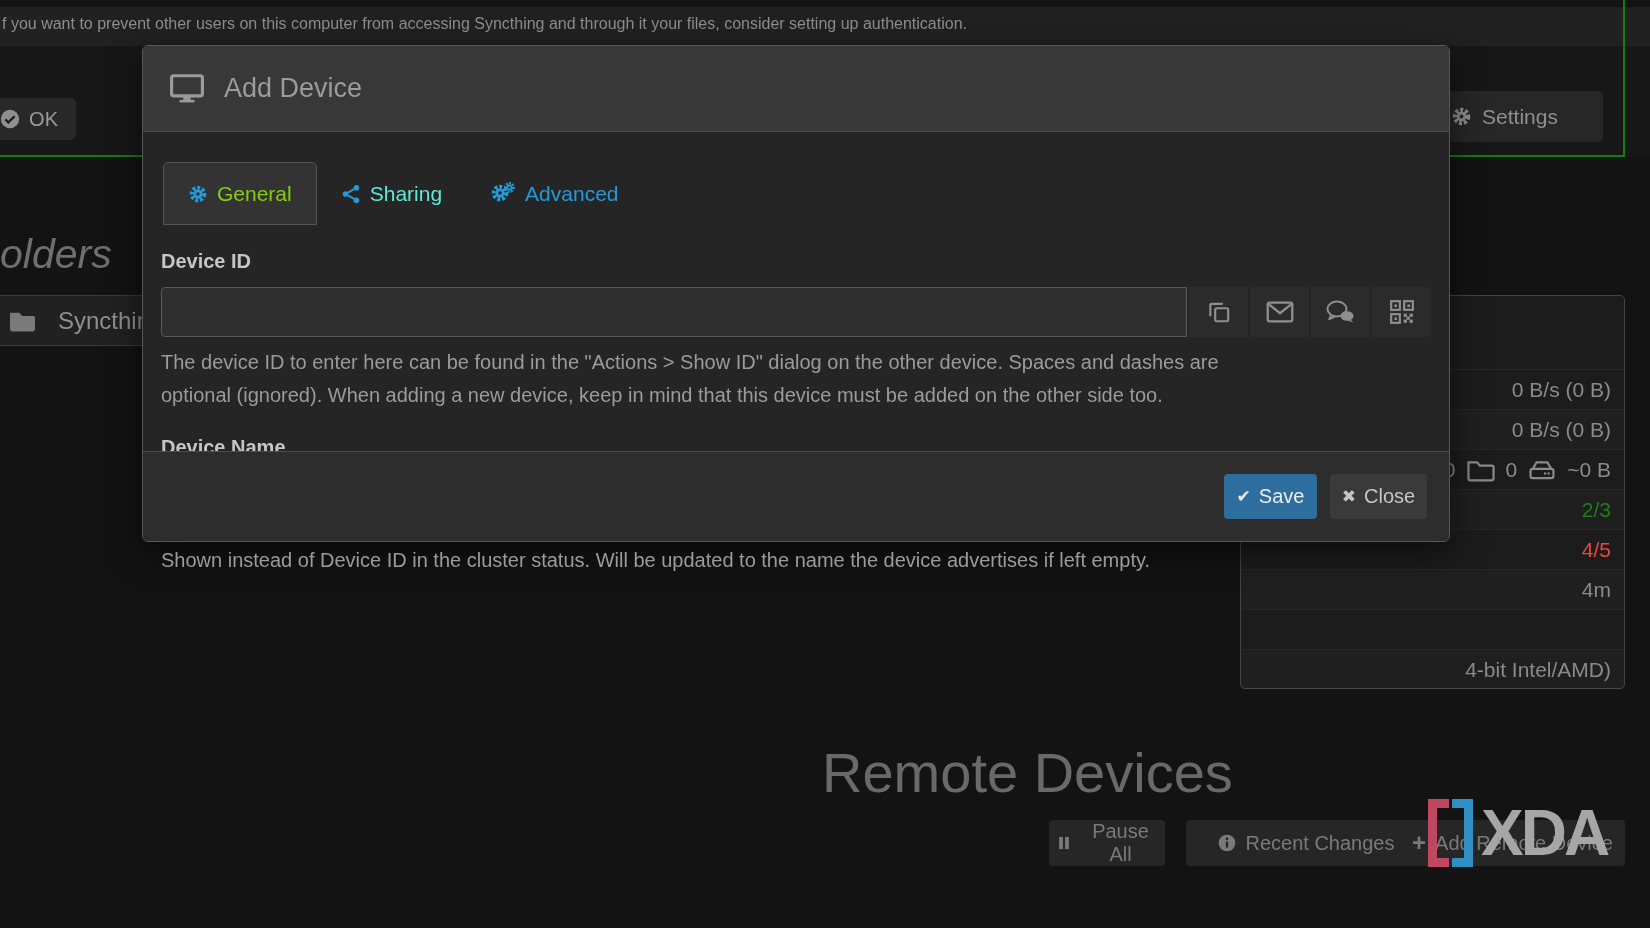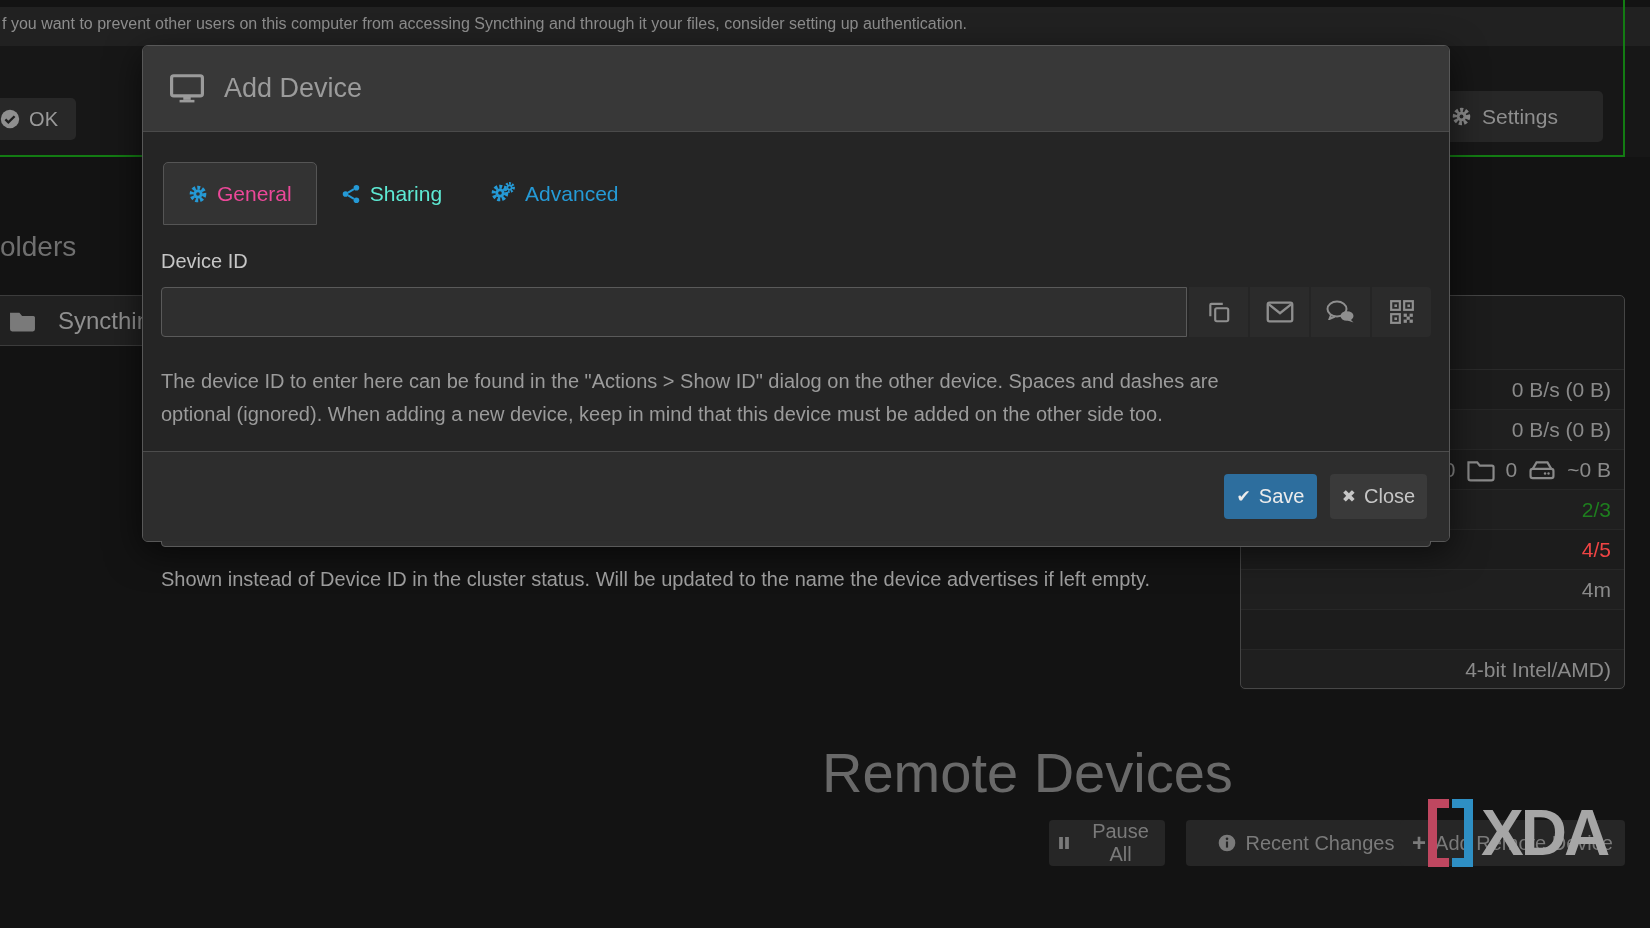--- a/index.html
+++ b/index.html
@@ -24,21 +24,21 @@
     gap:8px; padding-right:18px; box-sizing:border-box; z-index:4;
     color:#9a9a9a; font-size:20px;
   }
   .settings-btn {
     position:absolute; left:1406px; top:91px; width:197px; height:51px; background:#272727;
     border-radius:5px; display:flex; align-items:center; justify-content:center; gap:10px;
     color:#8f8f8f; font-size:21px; z-index:4; border:none; cursor:pointer;
     font-family:inherit;
   }
   
-  .folders-heading { position:absolute; left:0px; top:231px; font-size:28px; color:#6f6f6f; z-index:1; }
+  .folders-heading { position:absolute; left:0px; top:231px; font-size:41px; color:#6f6f6f; z-index:1;font-style:italic; }
   .folder-row {
     position:absolute; left:-10px; top:295px; width:1420px; height:51px; background:#212121;
     border:1px solid #3c3c3c; box-sizing:border-box; display:flex; align-items:center;
     z-index:1; cursor:pointer;
   }
   .folder-row .fname { margin-left:22px; font-size:24px; color:#8f8f8f; }
   .folder-row svg { margin-left:18px; }
   
   .device-panel {
     position:absolute; left:1240px; top:295px; width:385px; height:394px;
@@ -98,33 +98,33 @@
   .tabs { margin-top:30px; height:63px; display:flex; align-items:stretch; }
   .tab {
     display:flex; align-items:center; gap:9px; padding:0 24px;
     font-size:21px; color:#259ad6; background:none; border:none; cursor:pointer;
     font-family:inherit;
   }
   .tab.active {
     background:#333333; border:1px solid #555555; border-radius:5px 5px 0 0;
     margin-left:2px;
   }
-  .field-label { margin-top:25px; font-size:20px; font-weight:normal; color:#c6c6c6; height:24px; }
+  .field-label { margin-top:25px; font-size:20px; font-weight:bold; color:#c6c6c6; height:24px; }
   .idgroup { margin-top:13px; height:50px; display:flex; }
   .idgroup input {
     flex:1; background:#2f2f2f; border:1px solid #5a5a5a; border-radius:4px 0 0 4px;
     color:#cccccc; font-size:20px; padding:0 12px; outline:none; box-sizing:border-box;
     font-family:inherit;
   }
   .icon-btn {
     width:59px; margin-left:2px; background:#2b2b2b; border:none; border-radius:0;
     display:flex; align-items:center; justify-content:center; cursor:pointer; color:#8f8f8f;
   }
   .icon-btn:last-child { border-radius:0 4px 4px 0; }
-  .help { margin-top:28px; font-size:20px; color:#9b9b9b; line-height:33px; }
+  .help { margin-top:9px; font-size:20px; color:#9b9b9b; line-height:33px; }
   .name-input {
     margin-top:14px; width:100%; height:54px; background:#2f2f2f; border:1px solid #5a5a5a;
     border-radius:4px; color:#cccccc; font-size:20px; padding:0 12px; outline:none;
     box-sizing:border-box; display:block; font-family:inherit;
   }
   .help2 { margin-top:16px; font-size:20px; color:#9b9b9b; line-height:33px; }
   .modal-footer {
     position:absolute; left:0; bottom:0; width:100%; height:90px; background:#2d2d2d;
     border-top:1px solid #4c4c4c; border-radius:0 0 5px 5px; box-sizing:border-box;
     display:flex; align-items:center; justify-content:flex-end; gap:13px; padding-right:22px;
@@ -278,21 +278,21 @@
   <div class="modal-body">
     <div class="tabs">
       <button class="tab active">
         <span style="display:flex;">
           <svg width="20" height="20" viewBox="0 0 24 24">
               <circle cx="12" cy="12" r="7.5" fill="none" stroke="#259ad6" stroke-width="5" stroke-dasharray="3.4 2.2"></circle>
               <circle cx="12" cy="12" r="5.5" fill="#259ad6"></circle>
               <circle cx="12" cy="12" r="2.2" fill="#333333"></circle>
             </svg>
         </span>
-        <span style="color: #ec4899;">General</span>
+        <span style="color: #84cc16;">General</span>
       </button>
       <button class="tab">
         <span style="display:flex;">
           <svg width="20" height="20" viewBox="0 0 24 24">
               <circle cx="18.5" cy="4.5" r="3.4" fill="#259ad6"></circle>
               <circle cx="5.5" cy="12" r="3.4" fill="#259ad6"></circle>
               <circle cx="18.5" cy="19.5" r="3.4" fill="#259ad6"></circle>
               <path d="M8.5 10.3 L15.5 6.2 M8.5 13.7 L15.5 17.8" stroke="#259ad6" stroke-width="2.4"></path>
             </svg>
         </span>

